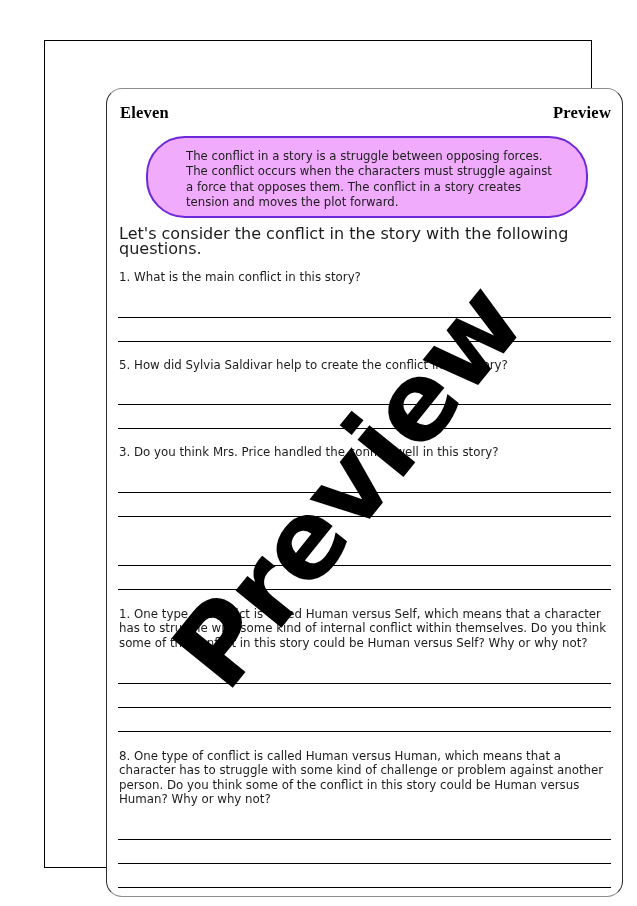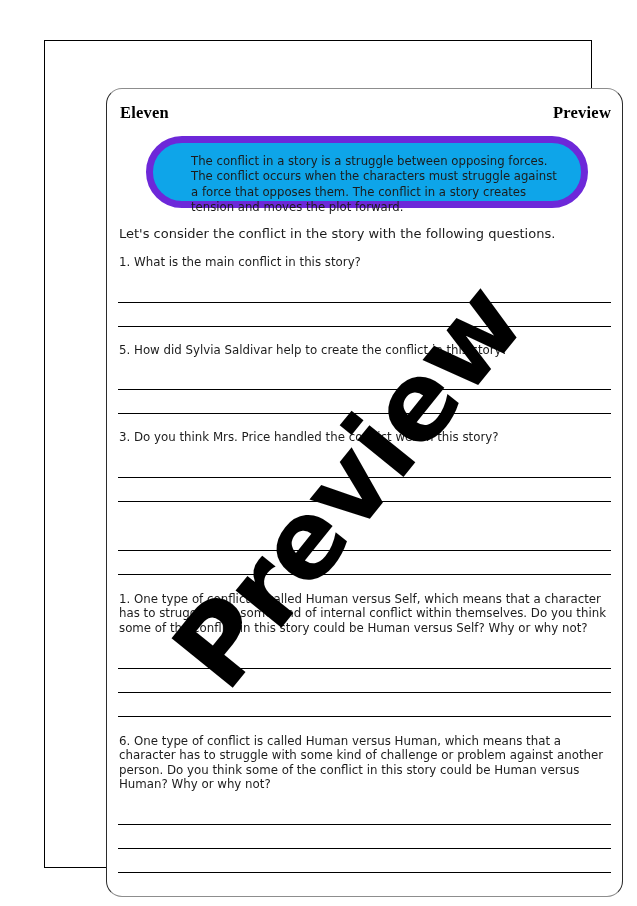--- a/index.html
+++ b/index.html
@@ -63,25 +63,25 @@
     color: #000000;
     white-space: nowrap;
   }
 
   
   #definition-box {
     position: absolute;
     left: 39px;
     top: 47px;
     width: 442px;
-    height: 72px;
-    border: 7px solid #6d28d9;
+    height: 82px;
+    border: 2px solid #6d28d9;
     border-radius: 39px;
     box-sizing: border-box;
-    background: #0ea5e9;
+    background: #f0abfc;
   }
   #definition-text {
     position: absolute;
     left: 38px;
     top: 11px;
     width: 372px;
     font-size: 11.7px;
     line-height: 15.3px;
     color: #1c1c1c;
     font-family: "DejaVu Sans", sans-serif;
@@ -89,21 +89,21 @@
 
   
   #content {
     position: absolute;
     left: 11px;
     top: 137px;
     width: 495px;
   }
 
   .intro-text {
-    font-size: 13px;
+    font-size: 16px;
     line-height: 15px;
     color: #1c1c1c;
     margin: 0 0 14px 0;
     padding-left: 1px;
   }
 
   .question-block {
     margin-bottom: 0;
   }
   .question-text {
@@ -214,21 +214,21 @@
         <p class="question-text">1. One type of conflict is called Human versus Self, which means that a character has to struggle with some kind of internal conflict within themselves. Do you think some of the conflict in this story could be Human versus Self? Why or why not?</p>
         <div class="answer-lines">
           <div class="answer-line"></div>
           <div class="answer-line"></div>
           <div class="answer-line"></div>
         </div>
       </div>
       <div class="gap-after-q-big"></div>
 
       <div class="question-block">
-        <p class="question-text">6. One type of conflict is called Human versus Human, which means that a character has to struggle with some kind of challenge or problem against another person. Do you think some of the conflict in this story could be Human versus Human? Why or why not?</p>
+        <p class="question-text">8. One type of conflict is called Human versus Human, which means that a character has to struggle with some kind of challenge or problem against another person. Do you think some of the conflict in this story could be Human versus Human? Why or why not?</p>
         <div class="answer-lines">
           <div class="answer-line"></div>
           <div class="answer-line"></div>
           <div class="answer-line"></div>
         </div>
       </div>
 
     </div>
   </div>
 </div>

